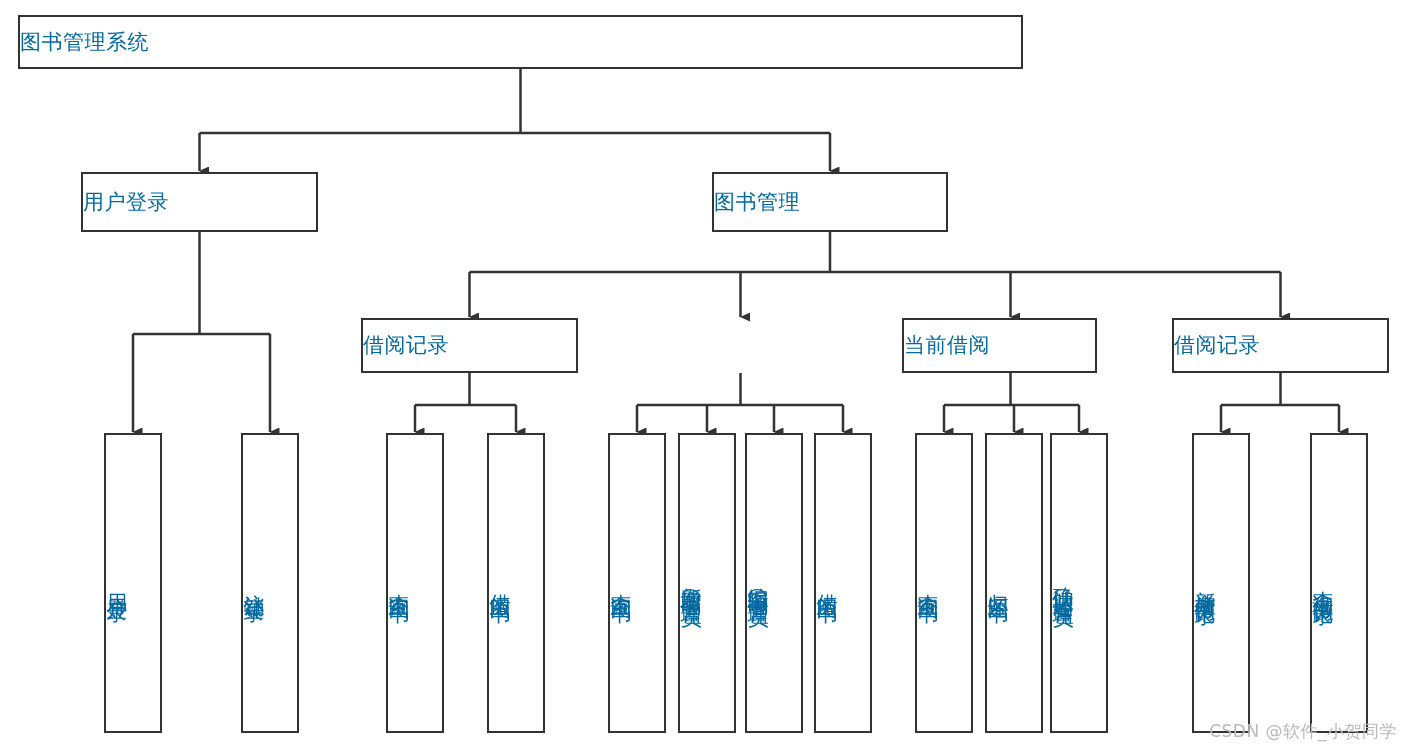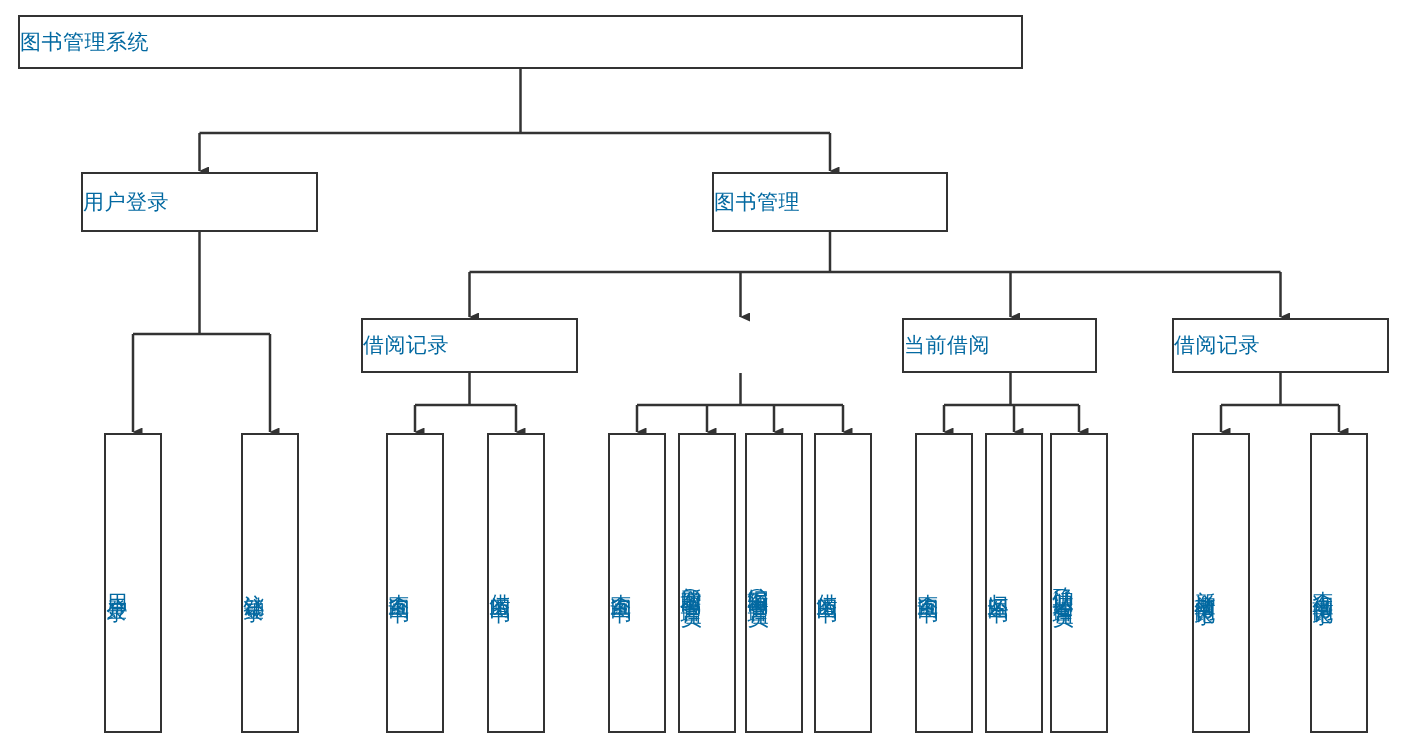--- a/index.html
+++ b/index.html
@@ -172,14 +172,15 @@
   <div class="node vertical" style="left: 1050px; top: 433px; width: 58px; height: 300px;">
     <span class="node-label">确认归还（管理员）</span>
   </div>
   <div class="node vertical" style="left: 1192px; top: 433px; width: 58px; height: 300px;">
     <span class="node-label">新增借阅记录</span>
   </div>
   <div class="node vertical" style="left: 1310px; top: 433px; width: 58px; height: 300px;">
     <span class="node-label">查询借阅记录</span>
   </div>
 
+  <div id="watermark">CSDN @软件_小贺同学</div>
 
 </div>
 
 </body></html>

